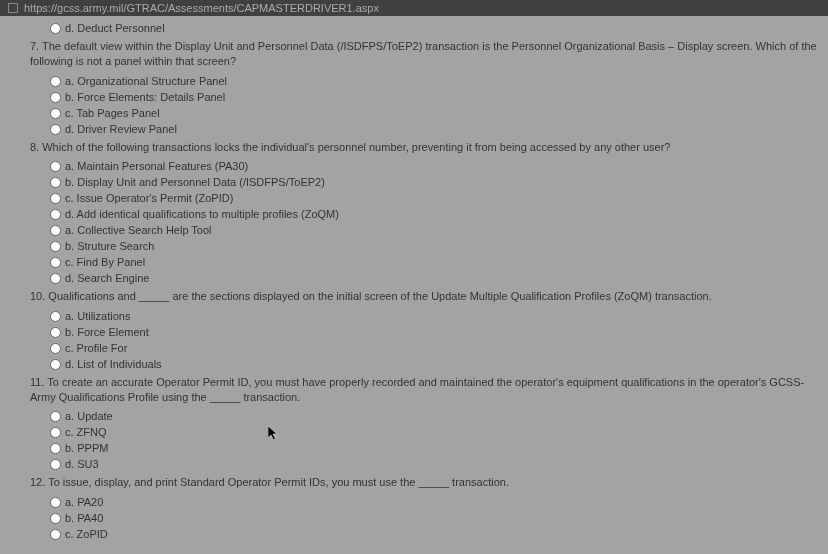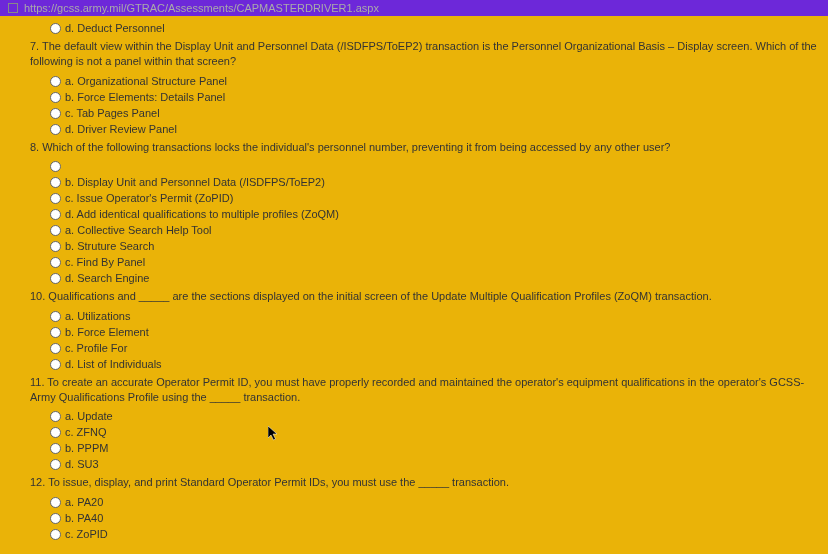--- a/index.html
+++ b/index.html
@@ -8,36 +8,36 @@
       box-sizing: border-box;
     }
     body {
       font-family: 'Segoe UI', Tahoma, Geneva, Verdana, sans-serif;
       background: #e8e8e8;
       width: 828px;
       height: 554px;
       overflow: hidden;
     }
     .url-bar {
-      background: #6d28d9;
+      background: #404040;
       color: #aaa;
       padding: 1px 8px;
       font-size: 11px;
       display: flex;
       align-items: center;
       height: 16px;
     }
     .url-icon {
       width: 10px;
       height: 10px;
       border: 1px solid #888;
       margin-right: 6px;
     }
     .content {
-      background: #eab308;
+      background: #a3a3a3;
       padding: 4px 0;
       height: calc(100% - 16px);
       overflow: hidden;
     }
     .option {
       display: flex;
       align-items: flex-start;
       padding: 2px 0 2px 50px;
       font-size: 11px;
       color: #333;
@@ -95,20 +95,21 @@
     <span>c. Tab Pages Panel</span>
   </div>
   <div class="option">
     <span class="radio"></span>
     <span>d. Driver Review Panel</span>
   </div>
 
   <div class="question">8. Which of the following transactions locks the individual's personnel number, preventing it from being accessed by any other user?</div>
   <div class="option">
     <span class="radio"></span>
+    <span>a. Maintain Personal Features (PA30)</span>
   </div>
   <div class="option">
     <span class="radio"></span>
     <span>b. Display Unit and Personnel Data (/ISDFPS/ToEP2)</span>
   </div>
   <div class="option">
     <span class="radio"></span>
     <span>c. Issue Operator's Permit (ZoPID)</span>
   </div>
   <div class="option">

